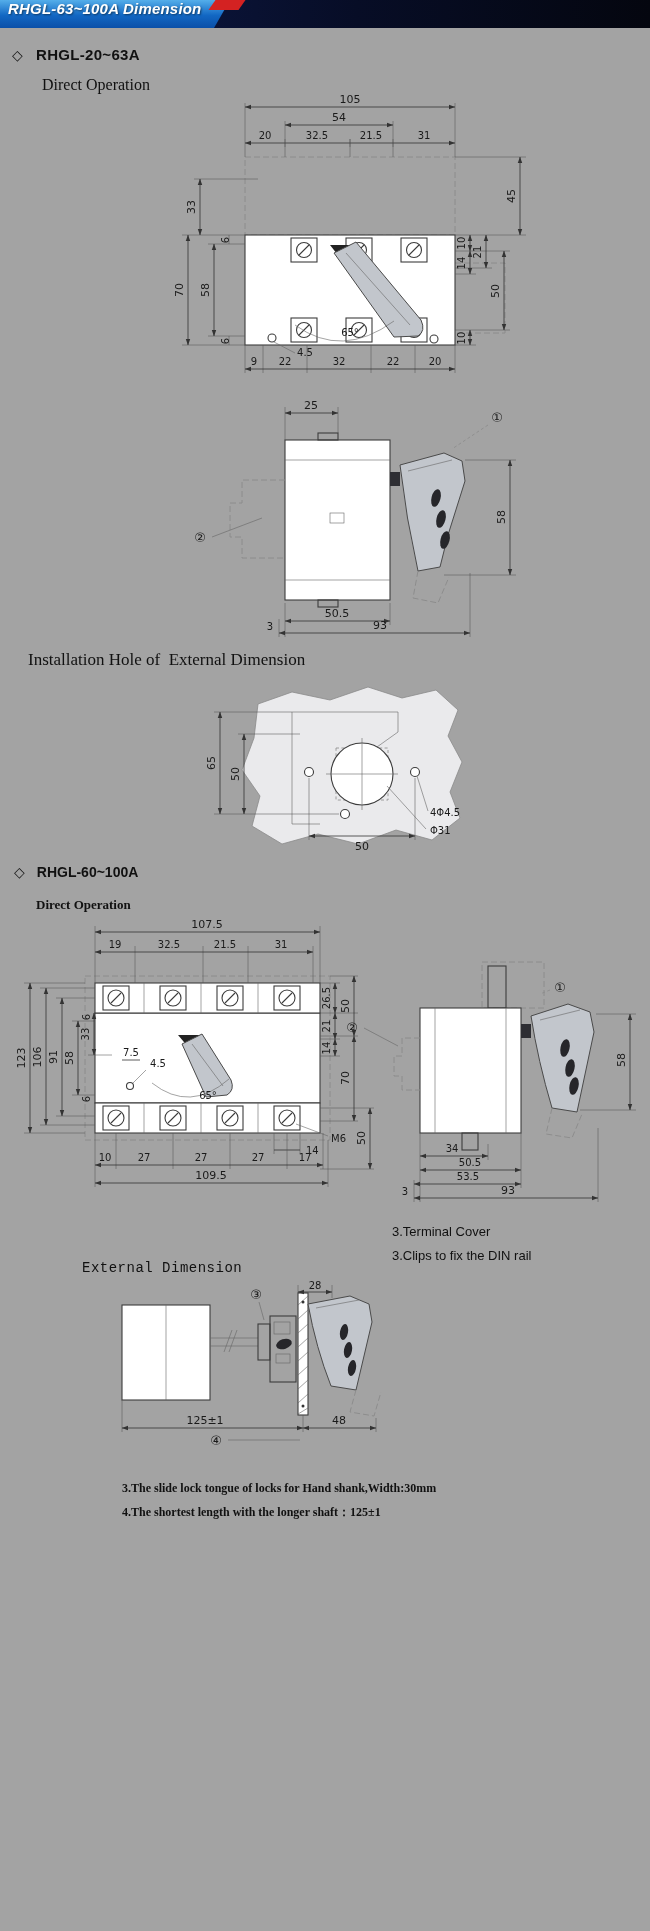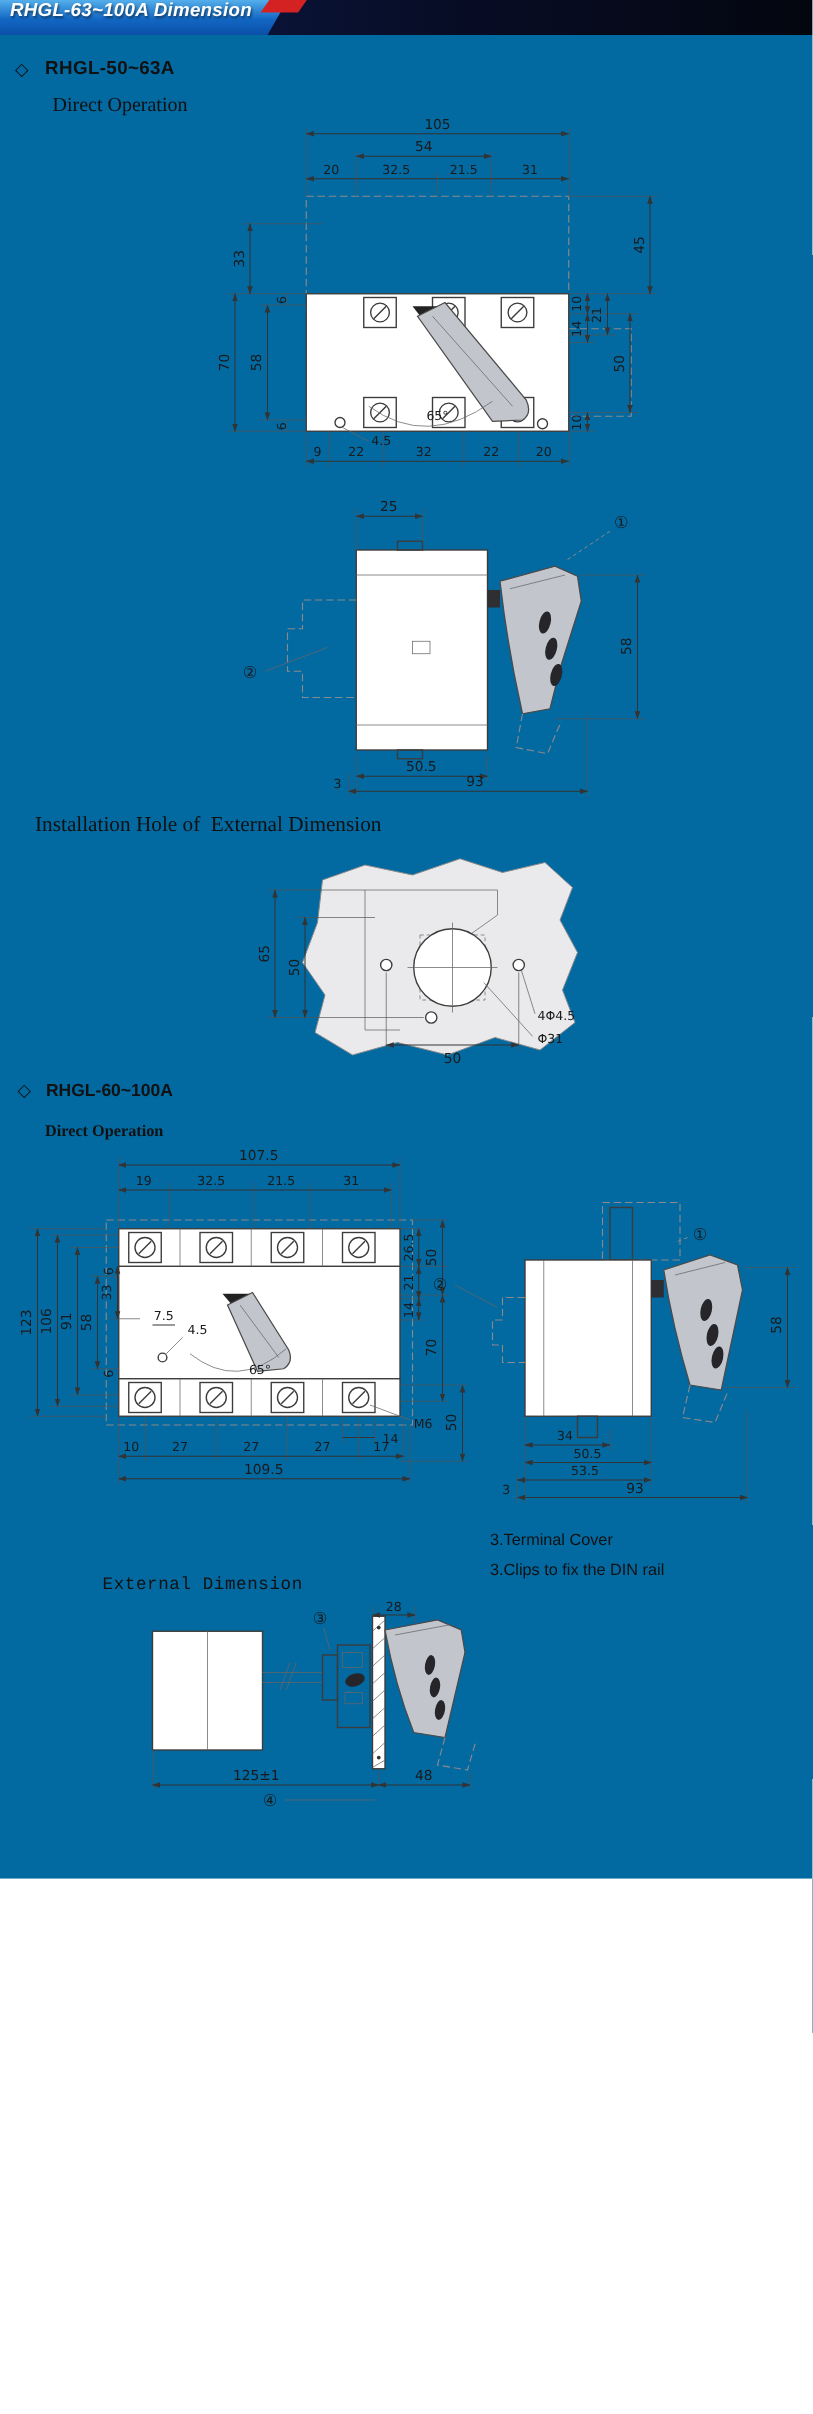--- a/index.html
+++ b/index.html
@@ -1,17 +1,17 @@
 <!DOCTYPE html>
 <html><head>
 <meta charset="utf-8">
 <style>
   *{margin:0;padding:0;box-sizing:border-box}
   html,body{background:#fff}
-  .page{position:relative;width:650px;height:1503px;background:#0369a1;overflow:hidden;
+  .page{position:relative;width:650px;height:1931px;background:#a3a3a3;overflow:hidden;
         font-family:"Liberation Sans",sans-serif;color:#111}
   .abs{position:absolute}
 
   
   .banner{position:absolute;top:0;left:0;width:650px;height:28px;
           background:linear-gradient(90deg,#0e1b4d 0%,#070d26 55%,#04060f 100%);overflow:hidden}
   .banner-blue{position:absolute;top:0;left:0;width:230px;height:28px;
           background:linear-gradient(180deg,#54aeea 0%,#1267c3 55%,#0a4fa8 100%);
           clip-path:polygon(0 0,100% 0,calc(100% - 16px) 100%,0 100%)}
   .banner-red{position:absolute;top:0;left:212px;width:30px;height:10px;background:#d42222;
@@ -58,21 +58,21 @@
 <div class="page">
 
   <div class="banner">
     <div class="banner-blue"></div>
     <div class="banner-red"></div>
     <span class="banner-title">RHGL-63~100A Dimension</span>
   </div>
 
   <div class="abs s1head">
     <span class="diamond">◇</span>
-    <span>RHGL-50~63A</span>
+    <span>RHGL-20~63A</span>
   </div>
   <div class="abs s1sub">Direct Operation</div>
 
   <svg id="svg1" style="top:95px" width="650" height="285" viewBox="0 0 650 285">
     <defs>
       <marker id="arr" viewBox="0 0 10 10" refX="9.5" refY="5" markerWidth="8" markerHeight="8" orient="auto-start-reverse">
         <path d="M0,1.5 L10,5 L0,8.5 Z" fill="#333"></path>
       </marker>
     </defs>
     <g>
@@ -487,15 +487,17 @@
       <line class="ext" x1="376" y1="138" x2="376" y2="152"></line>
       <line class="dim" x1="122" y1="148" x2="303" y2="148"></line>
         <text class="t" x="205" y="144">125±1</text>
       <line class="dim" x1="303" y1="148" x2="376" y2="148"></line>
         <text class="t" x="339" y="144">48</text>
       <text class="t tc" x="216" y="165">④</text>
     </g>
   </svg>
 
   <div class="abs notes34">
+    <div>3.The slide lock tongue of locks for Hand shank,Width:30mm</div>
+    <div>4.The shortest length with the longer shaft：125±1</div>
   </div>
 
 </div>
 
 </body></html>

